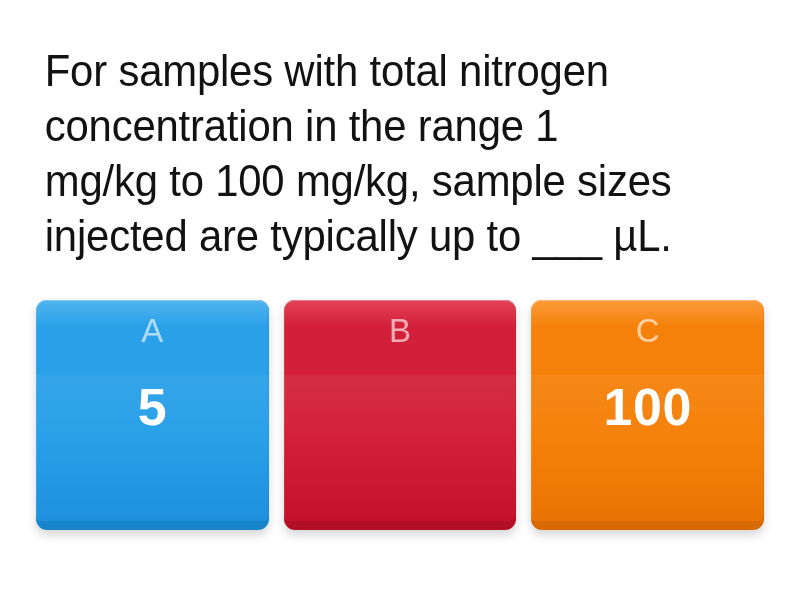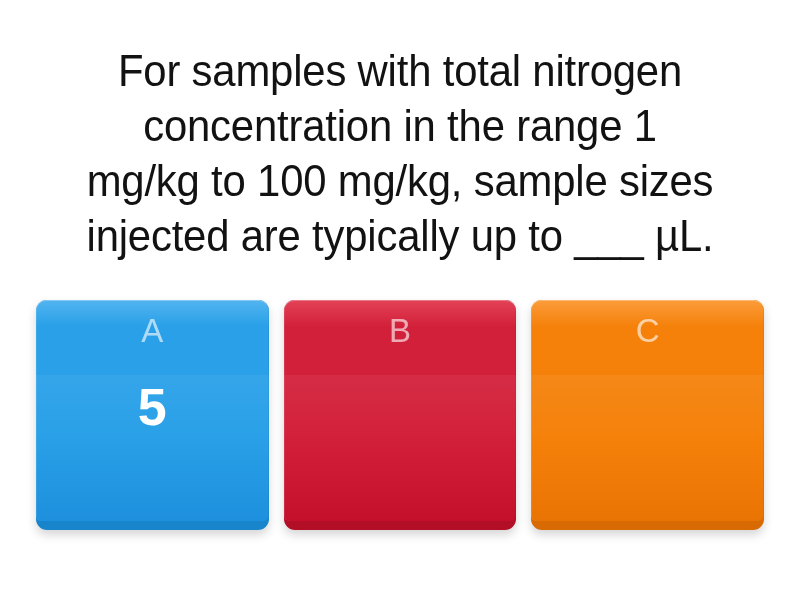--- a/index.html
+++ b/index.html
@@ -25,21 +25,20 @@
   }
 
   
   .question-area {
     position: absolute;
     left: 0;
     top: 44px;
     width: 800px;
     padding: 0 18px;
     box-sizing: border-box;
-    text-align: center;
   }
 
   .question-text {
     font-family: "Liberation Sans Narrow", "Liberation Sans", "DejaVu Sans Condensed", "DejaVu Sans", sans-serif;
     font-size: 45px;
     line-height: 1.22;
     font-weight: 400;
     color: #121212;
     letter-spacing: -0.2px;
     transform: scaleX(0.93);
@@ -200,17 +199,18 @@
       <div class="card-content">
         <div class="card-letter">B</div>
       </div>
     </div>
 
     <div class="answer-card card-c">
       <div class="card-base"></div>
       <div class="card-face"></div>
       <div class="card-content">
         <div class="card-letter">C</div>
+        <div class="card-value">100</div>
       </div>
     </div>
 
   </div>
 </div>
 
 </body></html>

